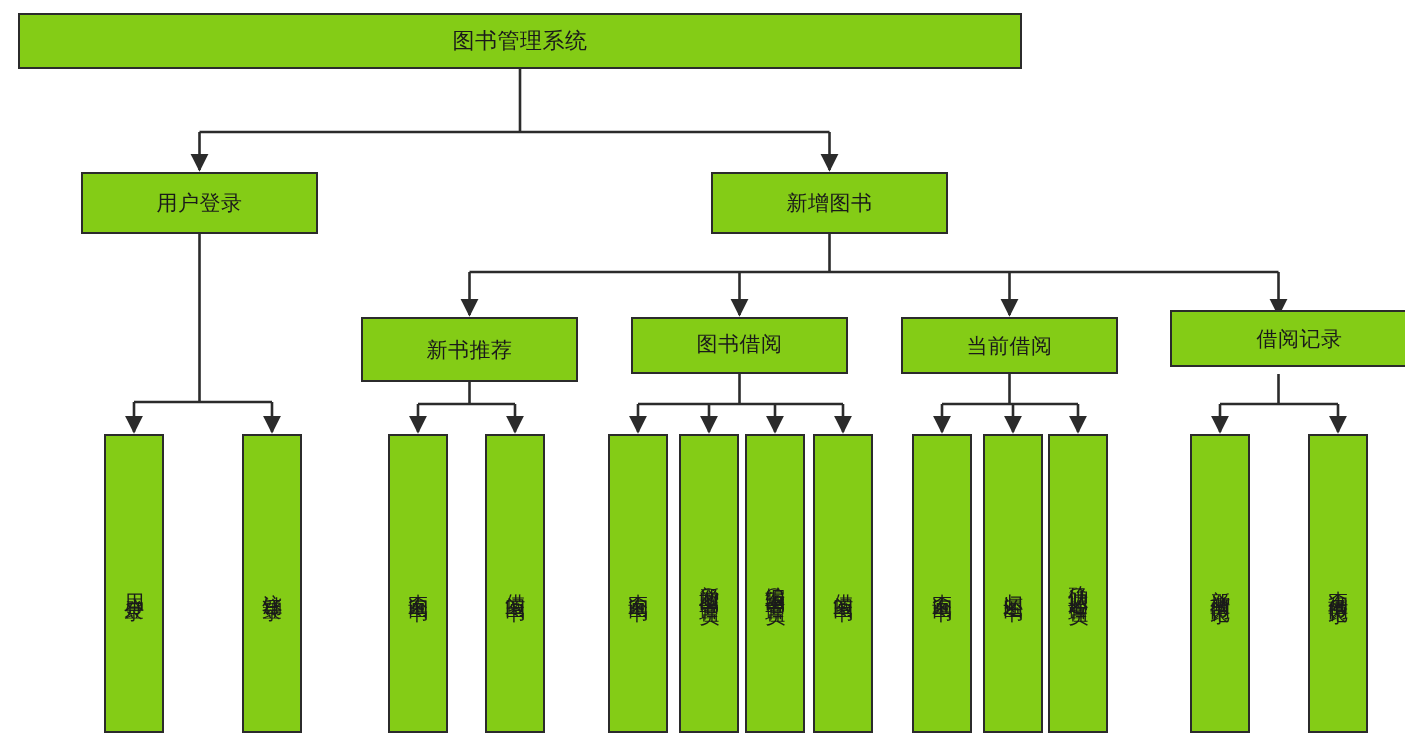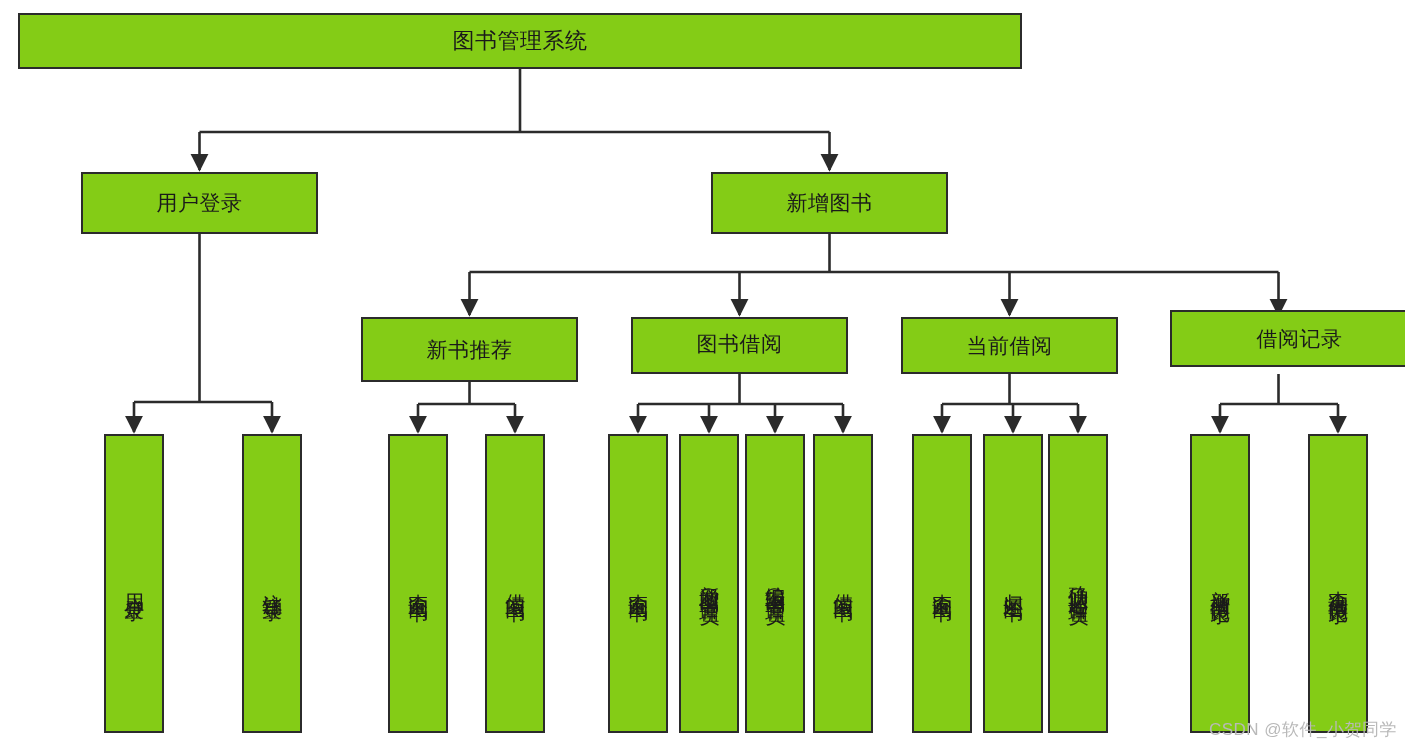--- a/index.html
+++ b/index.html
@@ -175,14 +175,13 @@
         <span class="node-label">确认归还（管理员）</span>
       </div>
       <div class="node leaf vert" style="left: 1190px; top: 434px; width: 60px; height: 299px;">
         <span class="node-label">新增借阅记录</span>
       </div>
       <div class="node leaf vert" style="left: 1308px; top: 434px; width: 60px; height: 299px;">
         <span class="node-label">查询借阅记录</span>
       </div>
     </div>
 
-  <div class="watermark">CSDN @软件_小贺同学</div>
 </div>
 
 </body></html>

